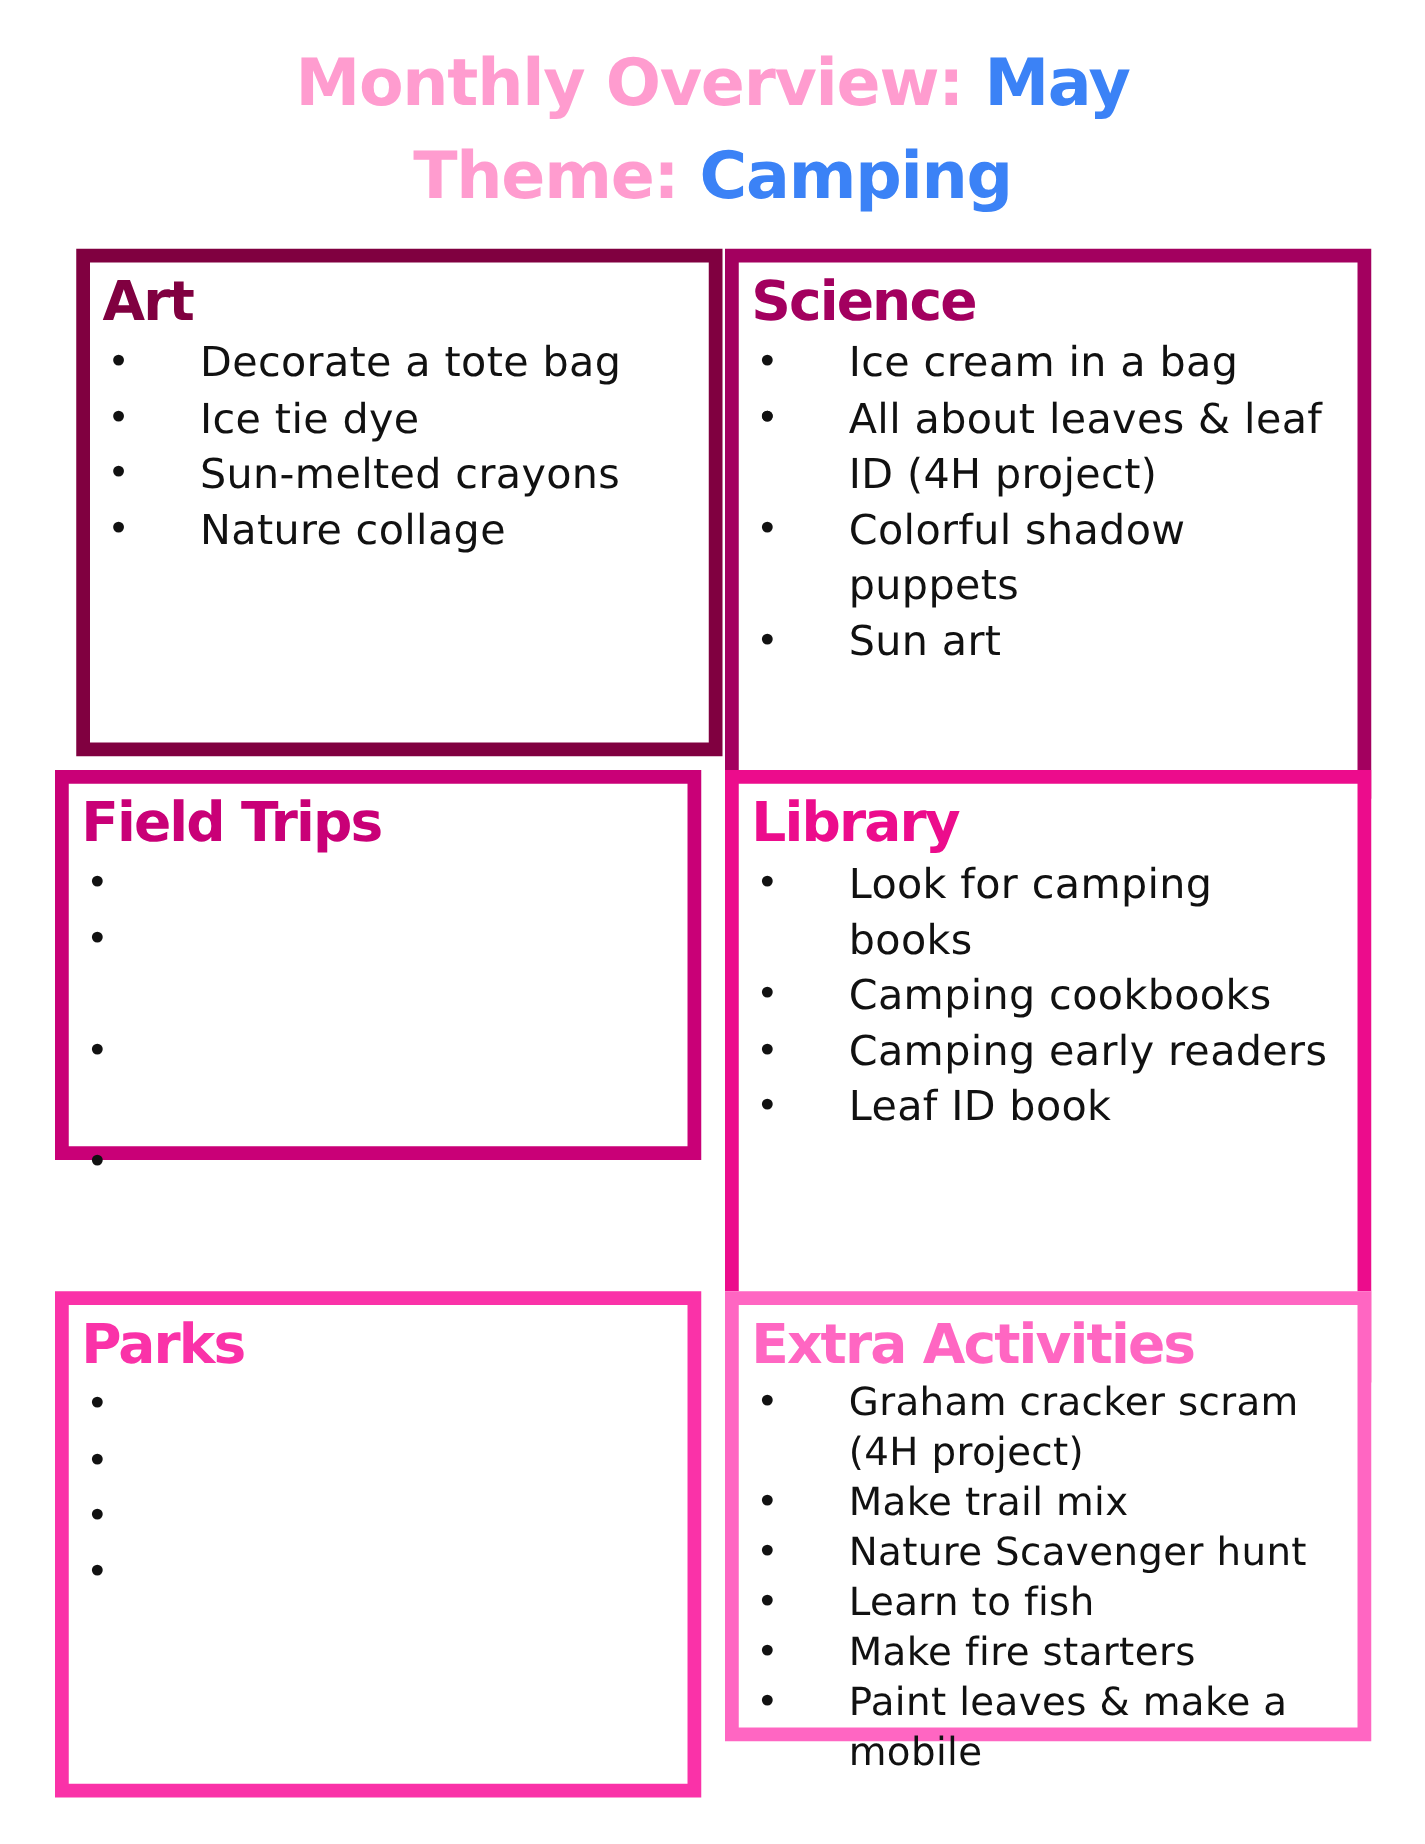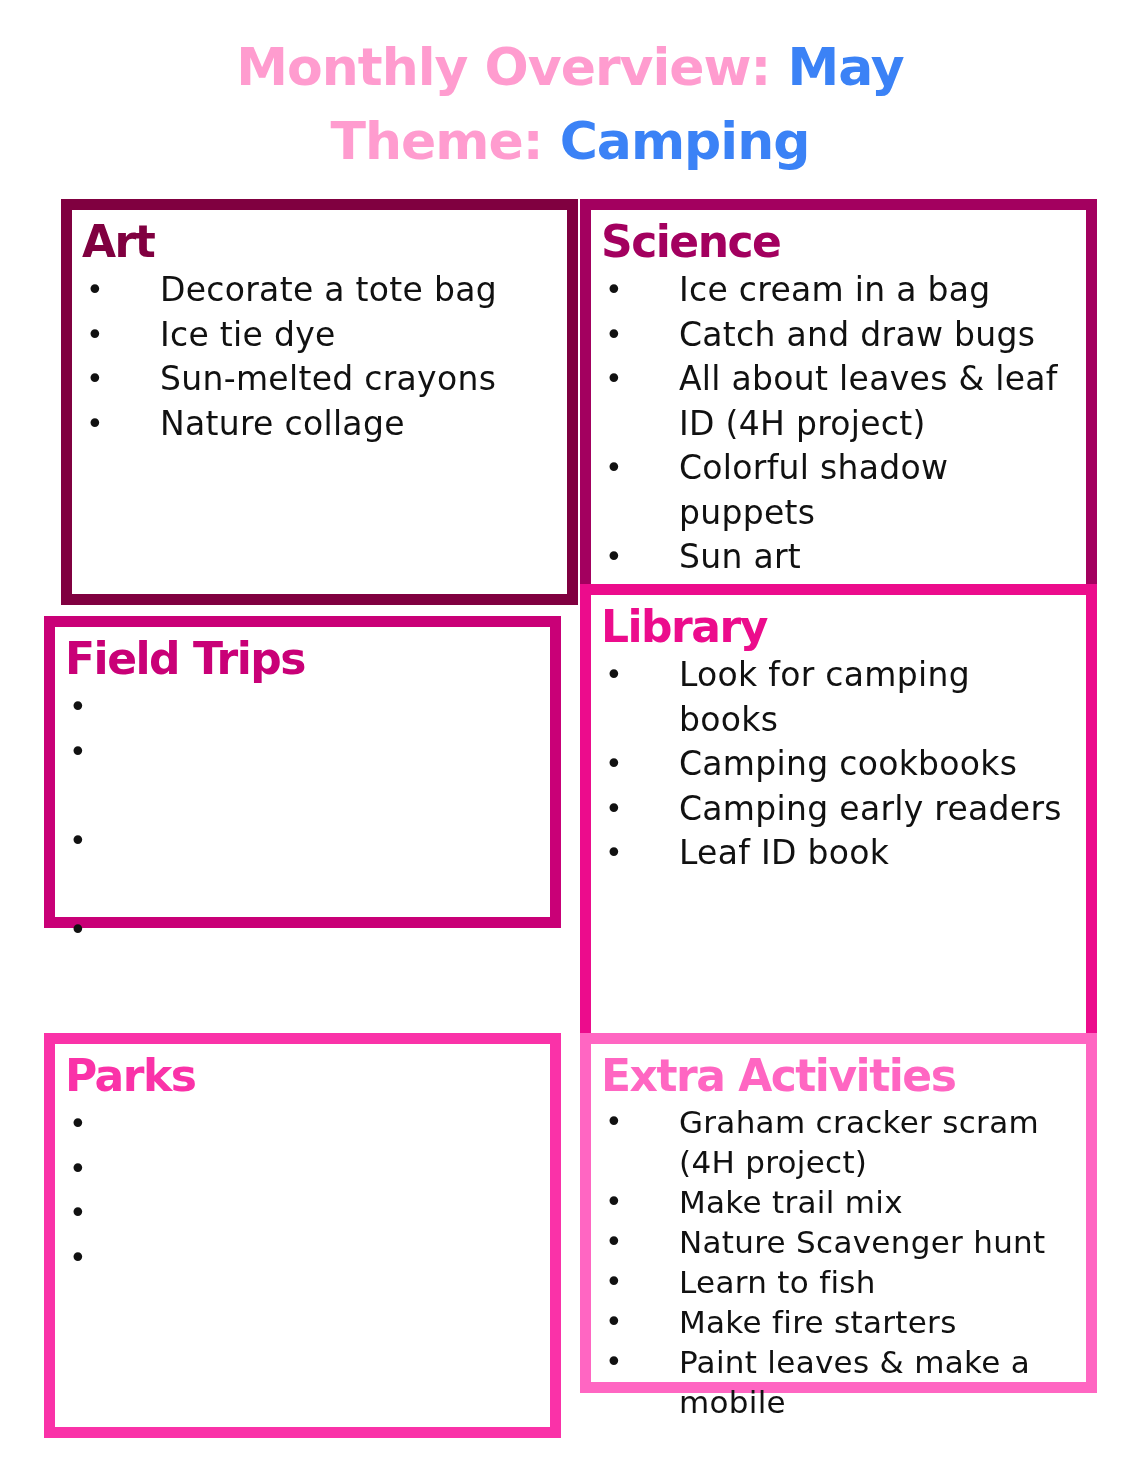--- a/index.html
+++ b/index.html
@@ -50,38 +50,38 @@
     <li><span class="bullet">•</span><span>Ice tie dye</span></li>
     <li><span class="bullet">•</span><span>Sun-melted  crayons</span></li>
     <li><span class="bullet">•</span><span>Nature collage</span></li>
   </ul>
 </div>
 
 <div class="box" style="left:580px; top:199px; width:517px; height:440px; border-color:#a3005f;">
   <h2 style="color:#a3005f;">Science</h2>
   <ul>
     <li><span class="bullet">•</span><span>Ice cream in a bag</span></li>
-    <li><span class="bullet">•</span><span>Catch and draw bugs</span></li>
+    <li><span class="bullet">•</span></li>
     <li><span class="bullet">•</span><span>All about leaves &amp; leaf ID (4H project)</span></li>
     <li><span class="bullet">•</span><span>Colorful shadow puppets</span></li>
     <li><span class="bullet">•</span><span>Sun art</span></li>
   </ul>
 </div>
 
 <div class="box ft" style="left:44px; top:616px; width:517px; height:312px; border-color:#c90077;">
   <h2 style="color:#c90077;">Field Trips</h2>
   <ul>
     <li><span class="bullet">•</span><span></span></li>
     <li style="height:89px;"><span class="bullet">•</span><span></span></li>
     <li style="height:89px;"><span class="bullet">•</span><span></span></li>
     <li><span class="bullet">•</span><span></span></li>
   </ul>
 </div>
 
-<div class="box" style="left:580px; top:584px; width:517px; height:490px; border-color:#ec0c8c;">
+<div class="box" style="left:580px; top:616px; width:517px; height:490px; border-color:#ec0c8c;">
   <h2 style="color:#ec0c8c;">Library</h2>
   <ul>
     <li><span class="bullet">•</span><span>Look for camping books</span></li>
     <li><span class="bullet">•</span><span>Camping cookbooks</span></li>
     <li><span class="bullet">•</span><span>Camping early readers</span></li>
     <li><span class="bullet">•</span><span>Leaf ID book</span></li>
   </ul>
 </div>
 
 <div class="box ft" style="left:44px; top:1033px; width:517px; height:405px; border-color:#fa32a8;">

